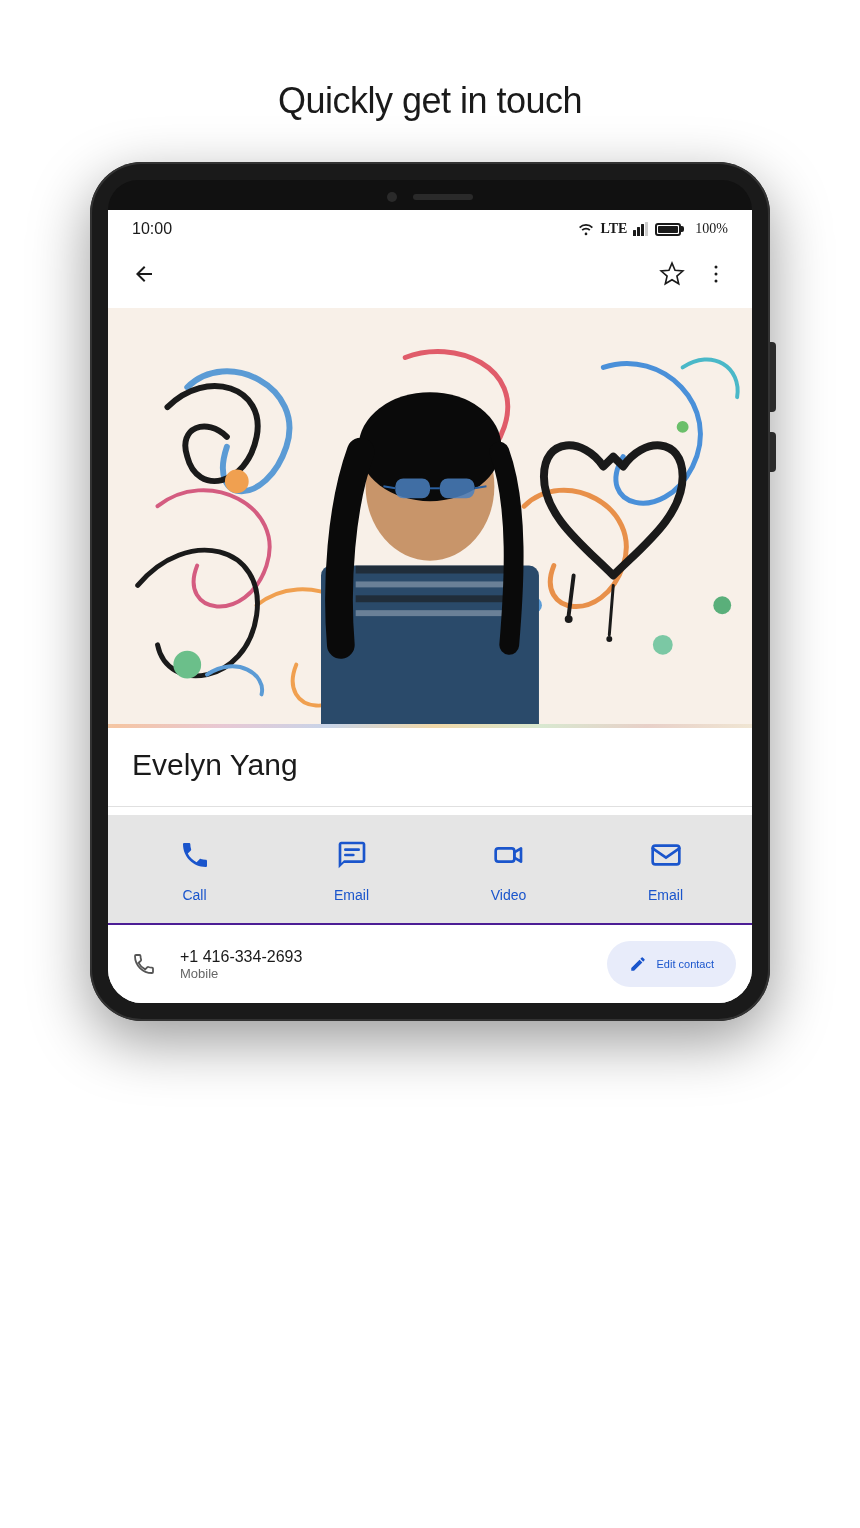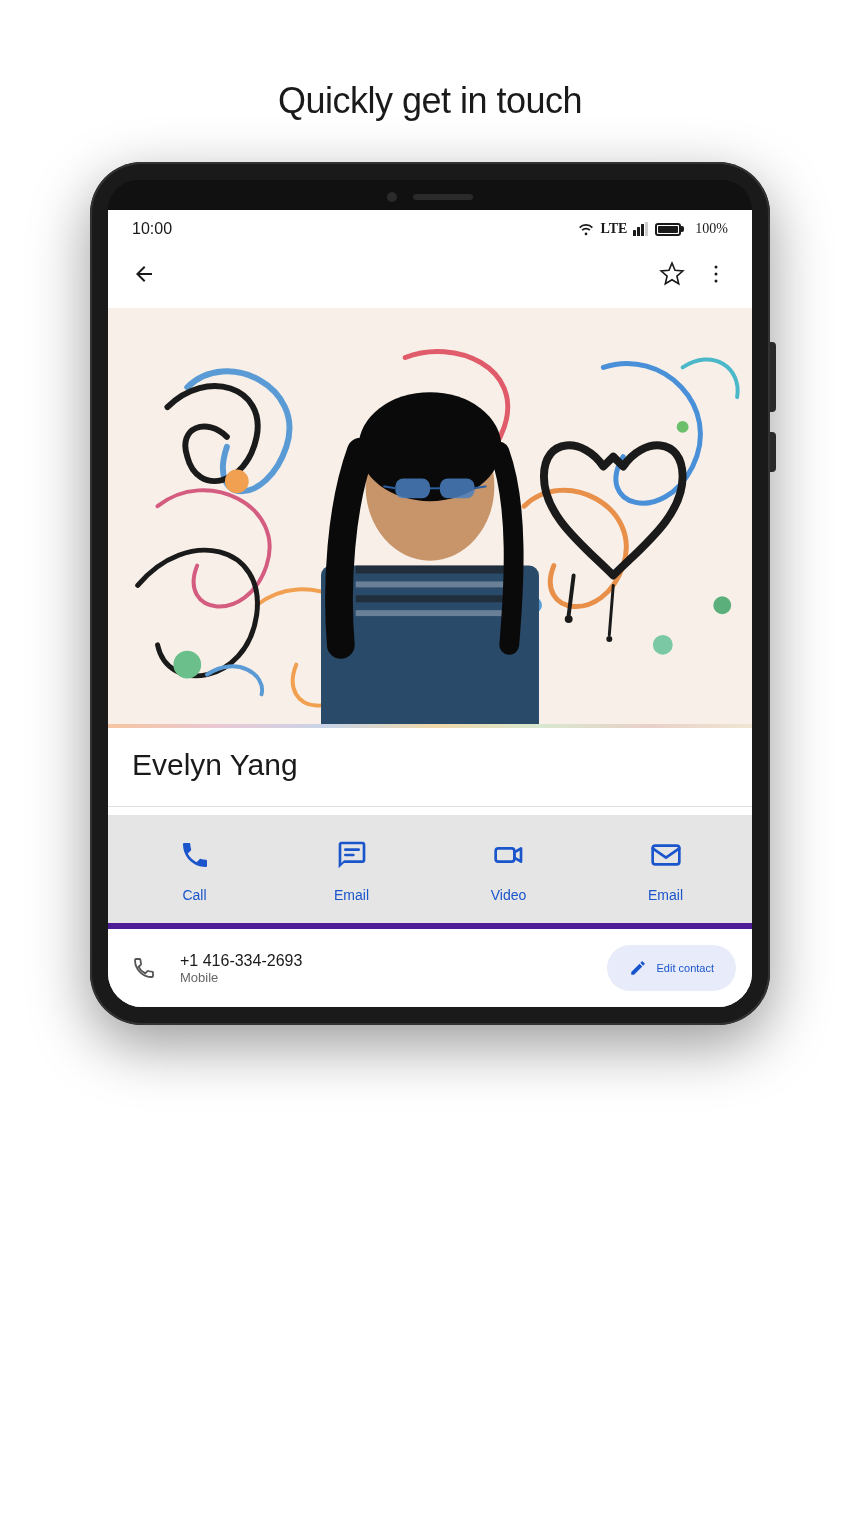--- a/index.html
+++ b/index.html
@@ -270,21 +270,21 @@
       font-weight: 500;
       color: #1a55cc;
     }
 
     
     .phone-row {
       display: flex;
       align-items: center;
       padding: 16px 16px 16px 16px;
       background: #ffffff;
-      border-top: 6px solid #4c1d95;
+      border-top: 2px solid #4c1d95;
       gap: 16px;
     }
 
     .phone-icon-wrap {
       width: 40px;
       height: 40px;
       display: flex;
       align-items: center;
       justify-content: center;
     }

